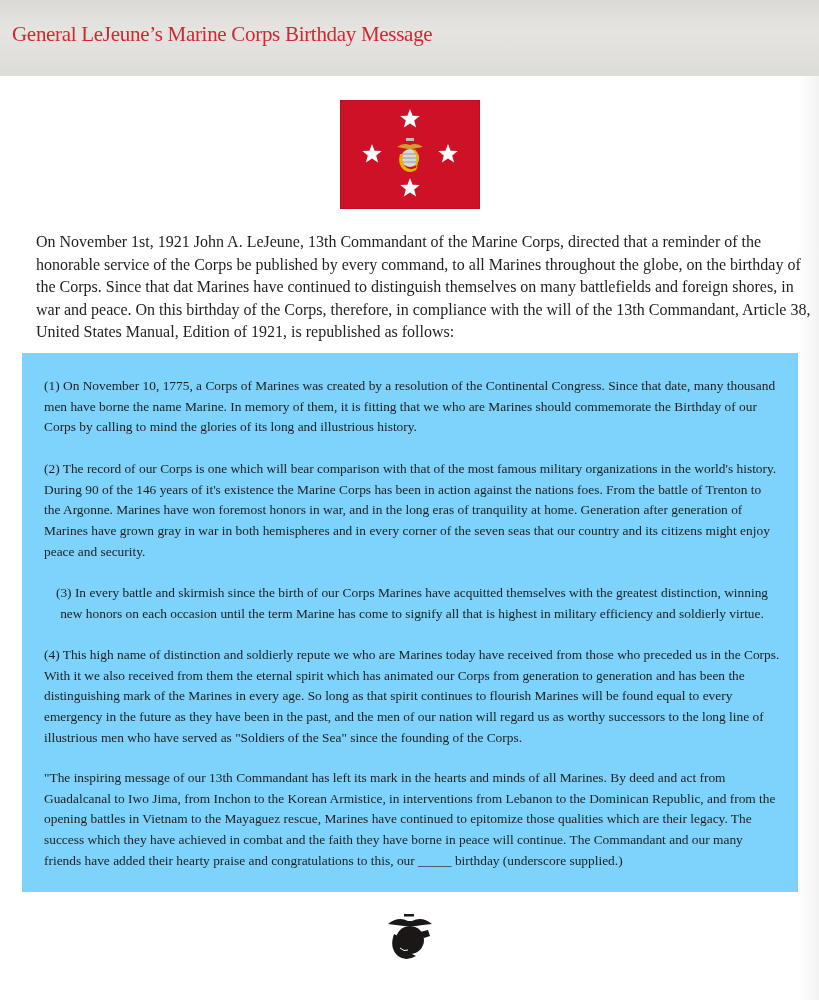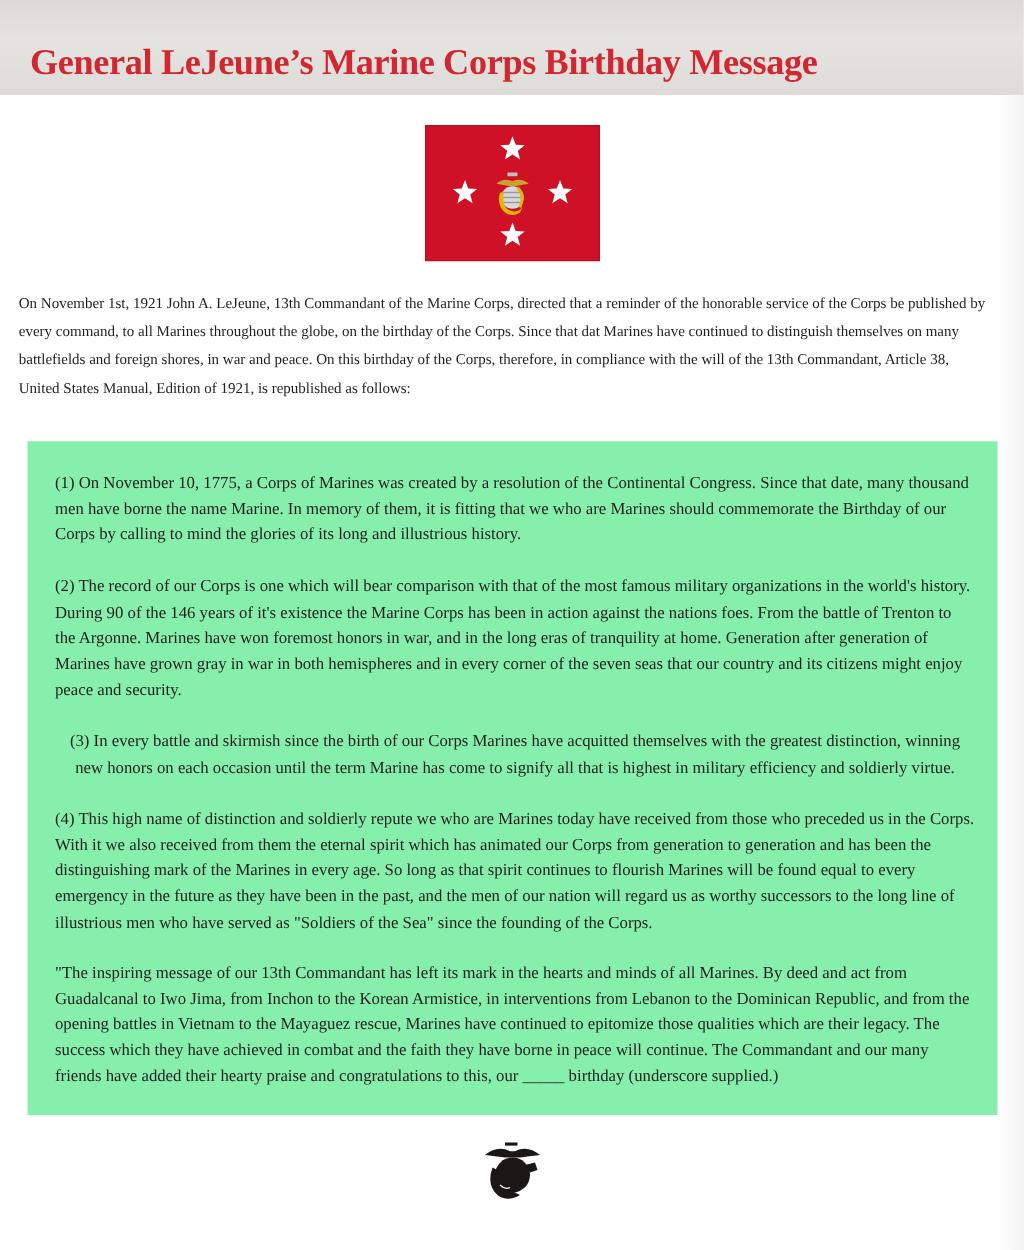--- a/index.html
+++ b/index.html
@@ -14,54 +14,54 @@
   }
   .header {
     position: absolute;
     left: 0; top: 0;
     width: 819px; height: 76px;
     background: linear-gradient(180deg, #dcdad6 0%, #e6e4e0 40%, #dedcd8 100%);
   }
   .header-title {
     position: absolute;
     left: 12px; top: 22px;
-    margin: 12px;
-    font-size: 29px;
-    font-weight: bold;
+    margin: 0;
+    font-size: 21px;
+    font-weight: normal;
     color: #d22630;
     letter-spacing: -0.3px;
     white-space: nowrap;
   }
   .right-gutter {
     position: absolute;
     right: 0; top: 76px;
     width: 22px; height: 924px;
     background: linear-gradient(90deg, #ffffff 0%, #f3f3f3 100%);
   }
   .flag {
     position: absolute;
     left: 340px; top: 100px;
     width: 140px; height: 109px;
     background: #ce1126;
     box-shadow: 0 0 0 1px #b90f20 inset;
   }
   .flag svg { display: block; }
   .intro {
     position: absolute;
-    left: 15px; top: 231px;
+    left: 36px; top: 231px;
     width: 776px;
     margin: 0;
-    font-size: 12px;
+    font-size: 16px;
     line-height: 22.6px;
   }
   .quote-box {
     position: absolute;
     left: 22px; top: 353px;
     width: 776px; height: 539px;
-    background: #86efac;
+    background: #7dd3fc;
   }
   .quote-box p {
     position: absolute;
     left: 22px;
     width: 736px;
     margin: 0;
     font-size: 13.4px;
     line-height: 20.7px;
   }
   .emblem {

